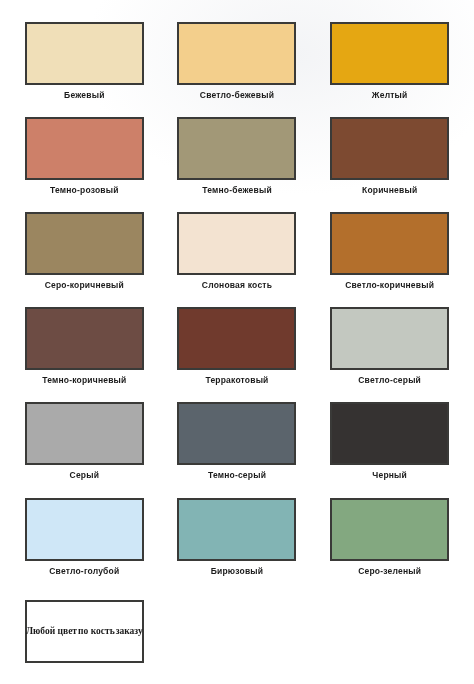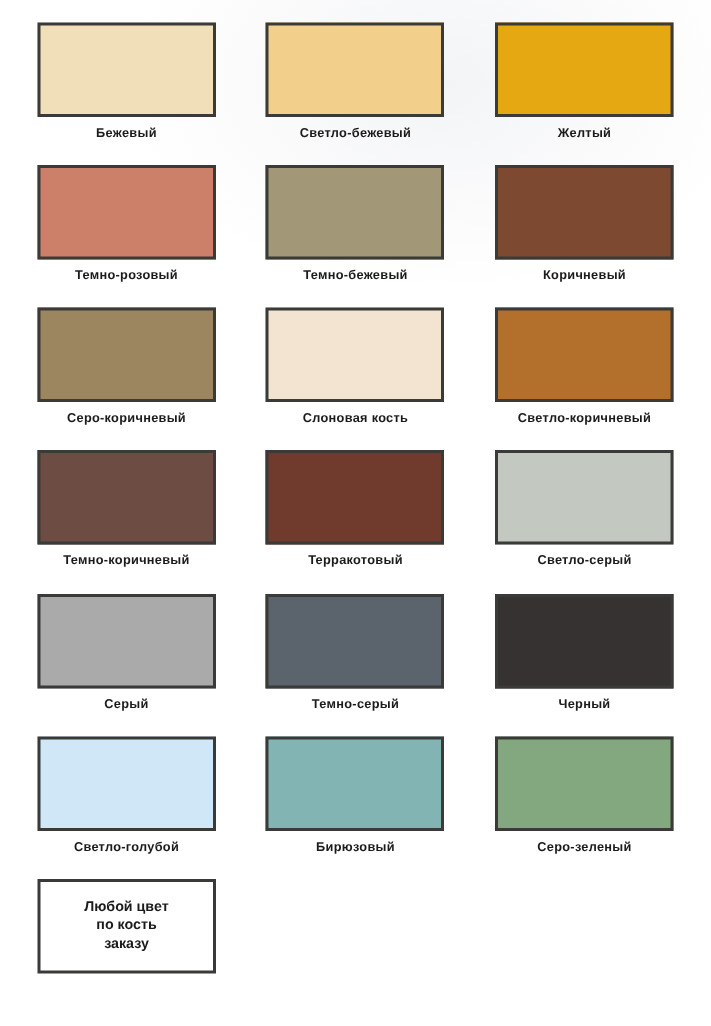--- a/index.html
+++ b/index.html
@@ -31,21 +31,21 @@
     grid-template-rows: repeat(7, 1fr);
     width: 100%;
     height: 100%;
     column-gap: 0px;
     row-gap: 0px;
   }
   .cell {
     display: flex;
     flex-direction: column;
     align-items: center;
-    justify-content: flex-start;
+    justify-content: center;
     box-sizing: border-box;
     padding: 0 6px;
   }
   .swatch {
     width: 119px;
     height: 63px;
     box-sizing: border-box;
     border: 2px solid #3a3a38;
     margin-top: 3px;
   }
@@ -60,24 +60,25 @@
     white-space: nowrap;
   }
   .custom-box {
     width: 119px;
     height: 63px;
     box-sizing: border-box;
     border: 2px solid #3a3a38;
     background: #ffffff;
     margin-top: 3px;
     display: flex;
-    flex-direction: column;
+    flex-direction: row;
     align-items: center;
     justify-content: center;
     gap: 1px;
+    font-family: Liberation Serif, serif;
   }
   .custom-line {
     font-size: 9.5px;
     font-weight: bold;
     color: #1b1b1b;
     text-align: center;
     line-height: 1.25;
     white-space: nowrap;
   }
 </style>

